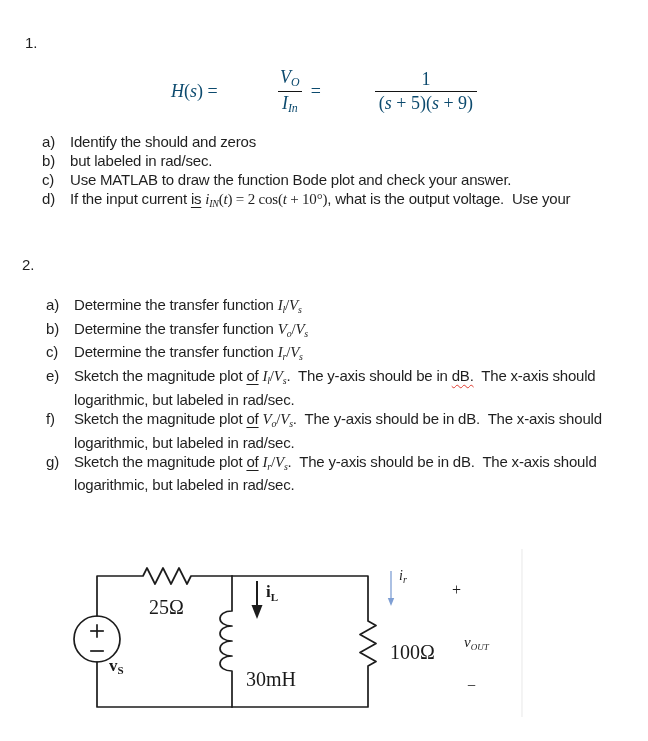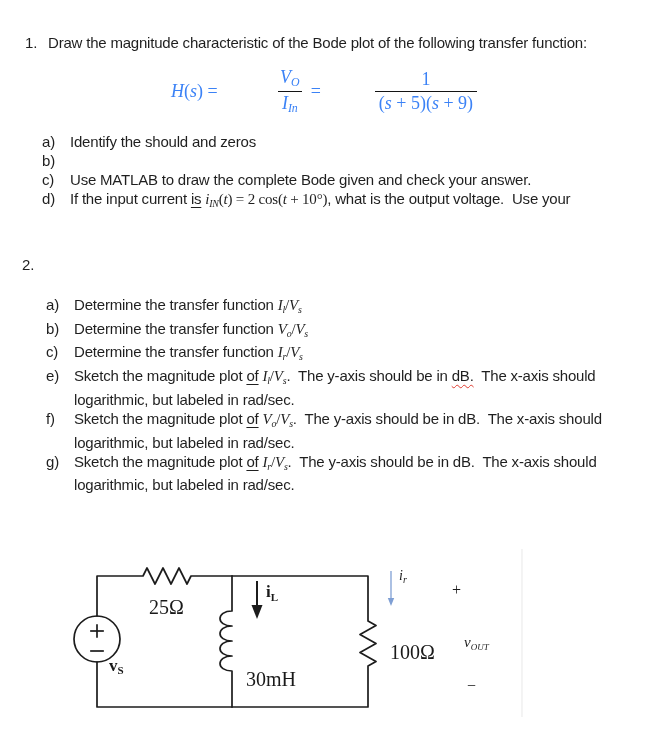--- a/index.html
+++ b/index.html
@@ -28,21 +28,21 @@
   .seg{white-space:pre;}
   .seg.wavy-red{text-decoration-line:underline;text-decoration-style:wavy;text-decoration-color:#e03c31;text-decoration-thickness:1px;text-underline-offset:3px;}
   .seg.wavy-blue{text-decoration-line:underline;text-decoration-style:wavy;text-decoration-color:#4a6ce0;text-decoration-thickness:1px;text-underline-offset:3px;text-decoration:underline;}
   .seg.math{font-family:"Liberation Serif",serif;font-style:italic;}
   .seg.mathup{font-family:"Liberation Serif",serif;}
   .seg.mathsub{font-family:"Liberation Serif",serif;font-style:italic;font-size:66%;vertical-align:-0.28em;}
   
   .formula{
     margin-top:10px;height:58px;
     display:flex;justify-content:center;align-items:center;gap:7px;
-    font-family:"Liberation Serif",serif;font-size:18px;color:#3b82f6;
+    font-family:"Liberation Serif",serif;font-size:18px;color:#0c4a6e;
   }
   .frac{display:inline-flex;flex-direction:column;align-items:center;line-height:1.15;margin-left:47px;}
   .frac .num{padding:0 4px 1px;}
   .frac .den{border-top:1.4px solid #141414;padding:1px 4px 0;}
   
   .circuit-wrap{position:absolute;left:0;top:510px;width:648px;height:231px;}
   svg text{font-family:"Liberation Serif",serif;fill:#1a1a1a;}
   .wire{fill:none;stroke:#1c1c1c;stroke-width:1.7;stroke-linejoin:round;stroke-linecap:square;}
   .comp-label{font-size:20px;}
   .bold-label{font-size:17px;font-weight:bold;}
@@ -50,21 +50,20 @@
   .ital{font-style:italic;}
   .edge{stroke:#ececec;stroke-width:1.2;}
 </style>
 </head>
 <body>
 
 <div class="page">
 
   <div class="p-head p1-head">
     <span class="marker">1.</span>
-    <span>Draw the magnitude characteristic of the Bode plot of the following transfer function:</span>
   </div>
 
   <div class="formula">
     <span><span class="seg math">H</span><span class="seg mathup">(</span><span class="seg math">s</span><span class="seg mathup">) = </span></span>
     <span class="frac">
       <span class="num"><span class="seg math">V</span><span class="seg mathsub">O</span></span>
       <span class="den"><span class="seg math">I</span><span class="seg mathsub">In</span></span>
     </span>
     <span>=</span>
     <span class="frac">
@@ -76,26 +75,27 @@
   <div class="items items1">
     <div class="item">
       <span class="marker">a)</span>
       <div class="itemlines">
           <div class="line"><span class="seg plain">Identify the should and zeros</span></div>
         </div>
     </div>
     <div class="item">
       <span class="marker">b)</span>
       <div class="itemlines">
+        <div class="line"><span class="seg plain">but labeled in rad/sec.</span></div>
       </div>
     </div>
     <div class="item">
       <span class="marker">c)</span>
       <div class="itemlines">
-          <div class="line"><span class="seg plain">Use MATLAB to draw the complete Bode given and check your answer.</span></div>
+          <div class="line"><span class="seg plain">Use MATLAB to draw the function Bode plot and check your answer.</span></div>
         </div>
     </div>
     <div class="item">
       <span class="marker">d)</span>
       <div class="itemlines">
         <div class="line"><span class="seg plain">If the input current </span><span class="seg wavy-blue">is</span><span class="seg plain"> </span><span class="seg math">i</span><span class="seg mathsub">IN</span><span class="seg mathup">(</span><span class="seg math">t</span><span class="seg mathup">) = 2 cos(</span><span class="seg math">t</span><span class="seg mathup"> + 10°)</span><span class="seg plain">, what is the output voltage.  Use your</span></div>
       </div>
     </div>
   </div>
 

